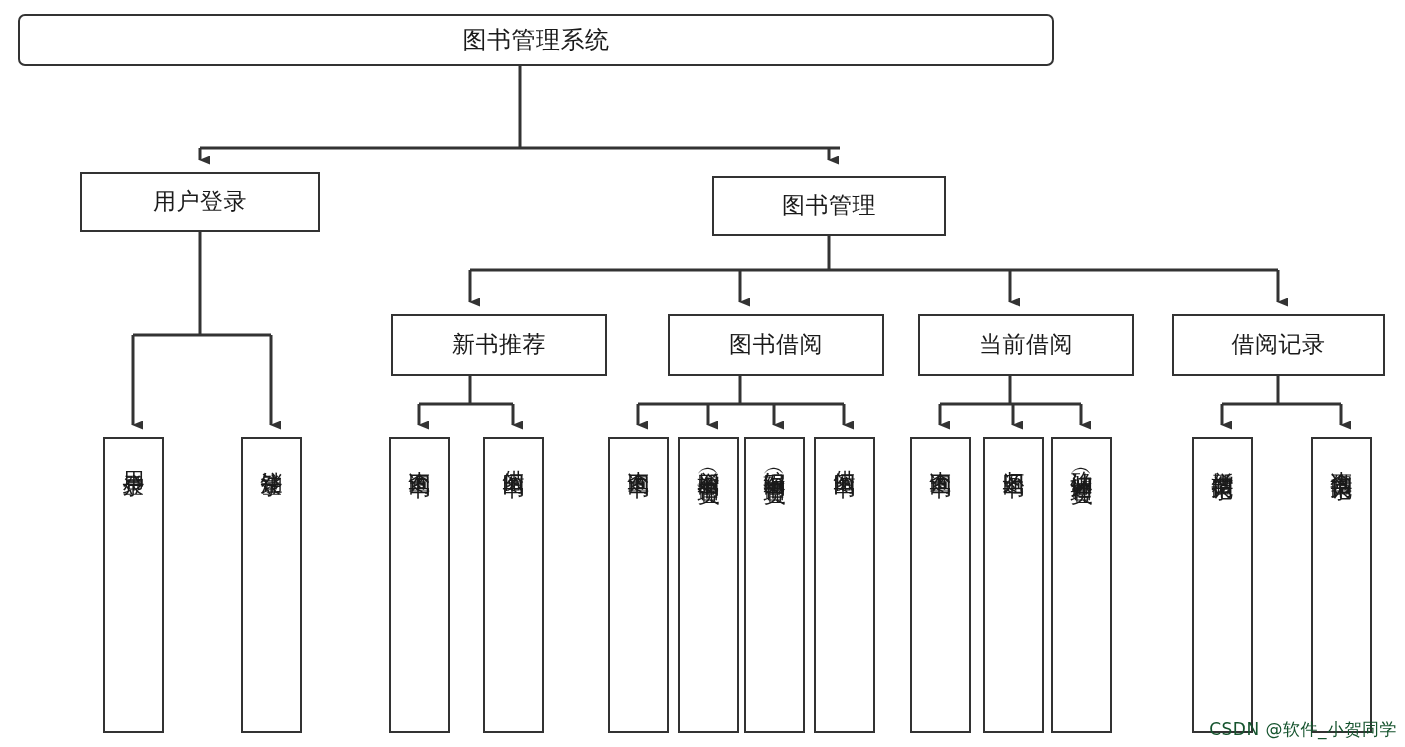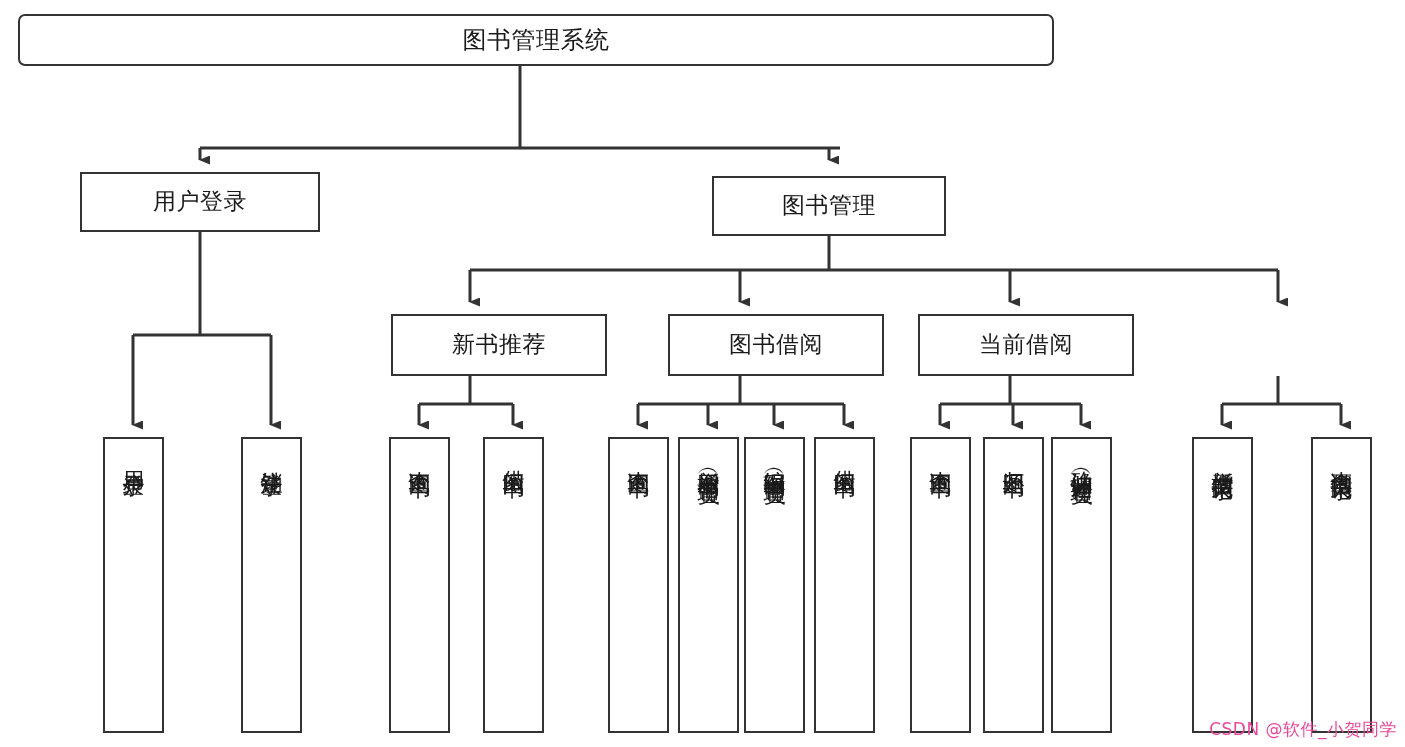--- a/index.html
+++ b/index.html
@@ -60,21 +60,21 @@
     letter-spacing: 2px;
     line-height: 1.0;
     max-height: 100%;
   }
   .node.root .node-label { font-size: 24px; }
   #watermark {
     position: absolute;
     right: 8px;
     bottom: 6px;
     font-size: 17px;
-    color: #ec4899;
+    color: #14532d;
     z-index: 5;
     white-space: nowrap;
     letter-spacing: 0.5px;
   }
 </style>
 </head>
 <body>
 
 <div id="diagram-root">
 
@@ -141,20 +141,23 @@
 
   <div class="node horizontal" style="left:362px; top:314px; width:216px; height:62px;margin-left:29px;">
     <span class="node-label">新书推荐</span>
   </div>
   <div class="node horizontal" style="left:668px; top:314px; width:216px; height:62px;">
     <span class="node-label">图书借阅</span>
   </div>
   <div class="node horizontal" style="left:902px; top:314px; width:216px; height:62px;margin-left:16px;">
     <span class="node-label">当前借阅</span>
   </div>
+  <div class="node horizontal" style="left:1172px; top:314px; width:213px; height:62px;">
+    <span class="node-label">借阅记录</span>
+  </div>
 
   <div class="node vertical" style="left:103px; top:437px; width:61px; height:296px;">
     <span class="node-label">用户登录</span>
   </div>
   <div class="node vertical" style="left:241px; top:437px; width:61px; height:296px;">
     <span class="node-label">注销登录</span>
   </div>
   <div class="node vertical" style="left:389px; top:437px; width:61px; height:296px;">
     <span class="node-label">查询图书</span>
   </div>

